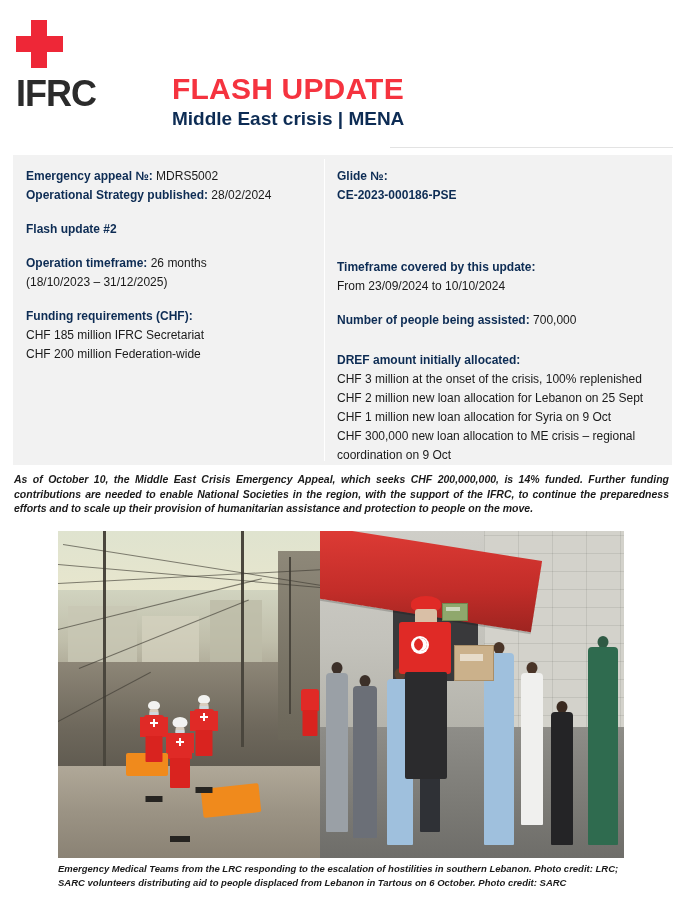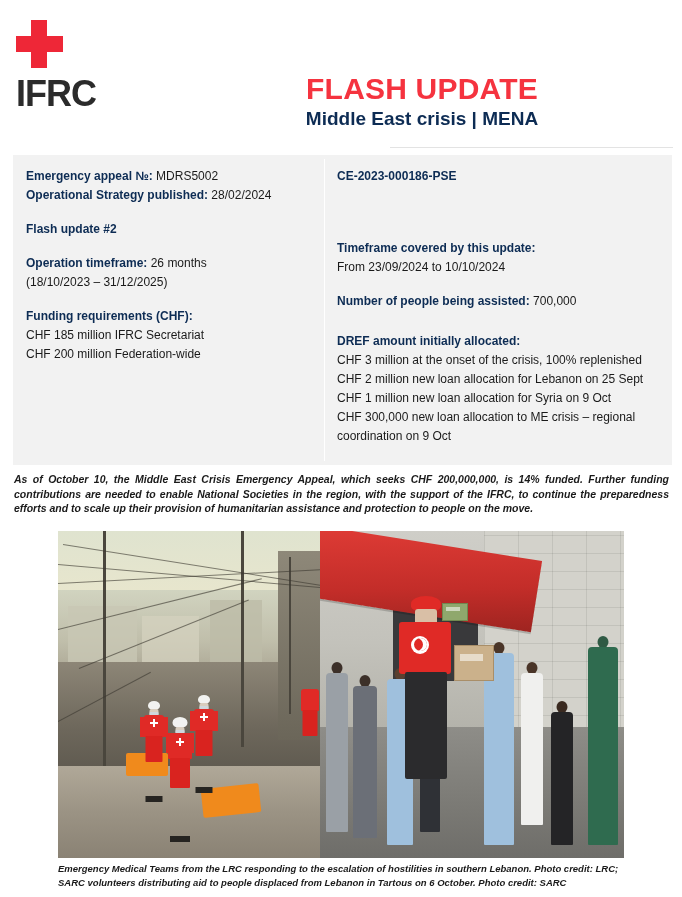--- a/index.html
+++ b/index.html
@@ -30,21 +30,21 @@
     top: 18px;
     width: 120px;
     height: 92px;
   }
   .logo svg { display: block; }
 
   .header-titles {
     position: absolute;
     right: 10px;
     top: 72px;
-    text-align: center;
+    text-align: left;
     width: 500px;
   }
   .flash-title {
     font-size: 30px;
     font-weight: bold;
     color: #f5333f;
     letter-spacing: 0.2px;
     line-height: 34px;
   }
   .sub-title {
@@ -340,20 +340,21 @@
       <div class="grp g4">
         <div class="line"><span class="lbl">Funding requirements (CHF):</span></div>
         <div class="line"><span class="val">CHF 185 million IFRC Secretariat</span></div>
         <div class="line"><span class="val">CHF 200 million Federation-wide</span></div>
       </div>
     </div>
 
     <div class="col col-right">
 
       <div class="grp r1">
+        <div class="line"><span class="lbl">Glide №:</span></div>
         <div class="line"><span class="lbl">CE-2023-000186-PSE</span></div>
       </div>
 
       <div class="grp r2">
         <div class="line"><span class="lbl">Timeframe covered by this update:</span></div>
         <div class="line"><span class="val">From 23/09/2024 to 10/10/2024</span></div>
       </div>
 
       <div class="grp r3">
         <div class="line"><span class="lbl">Number of people being assisted:</span><span class="val"> 700,000</span></div>

